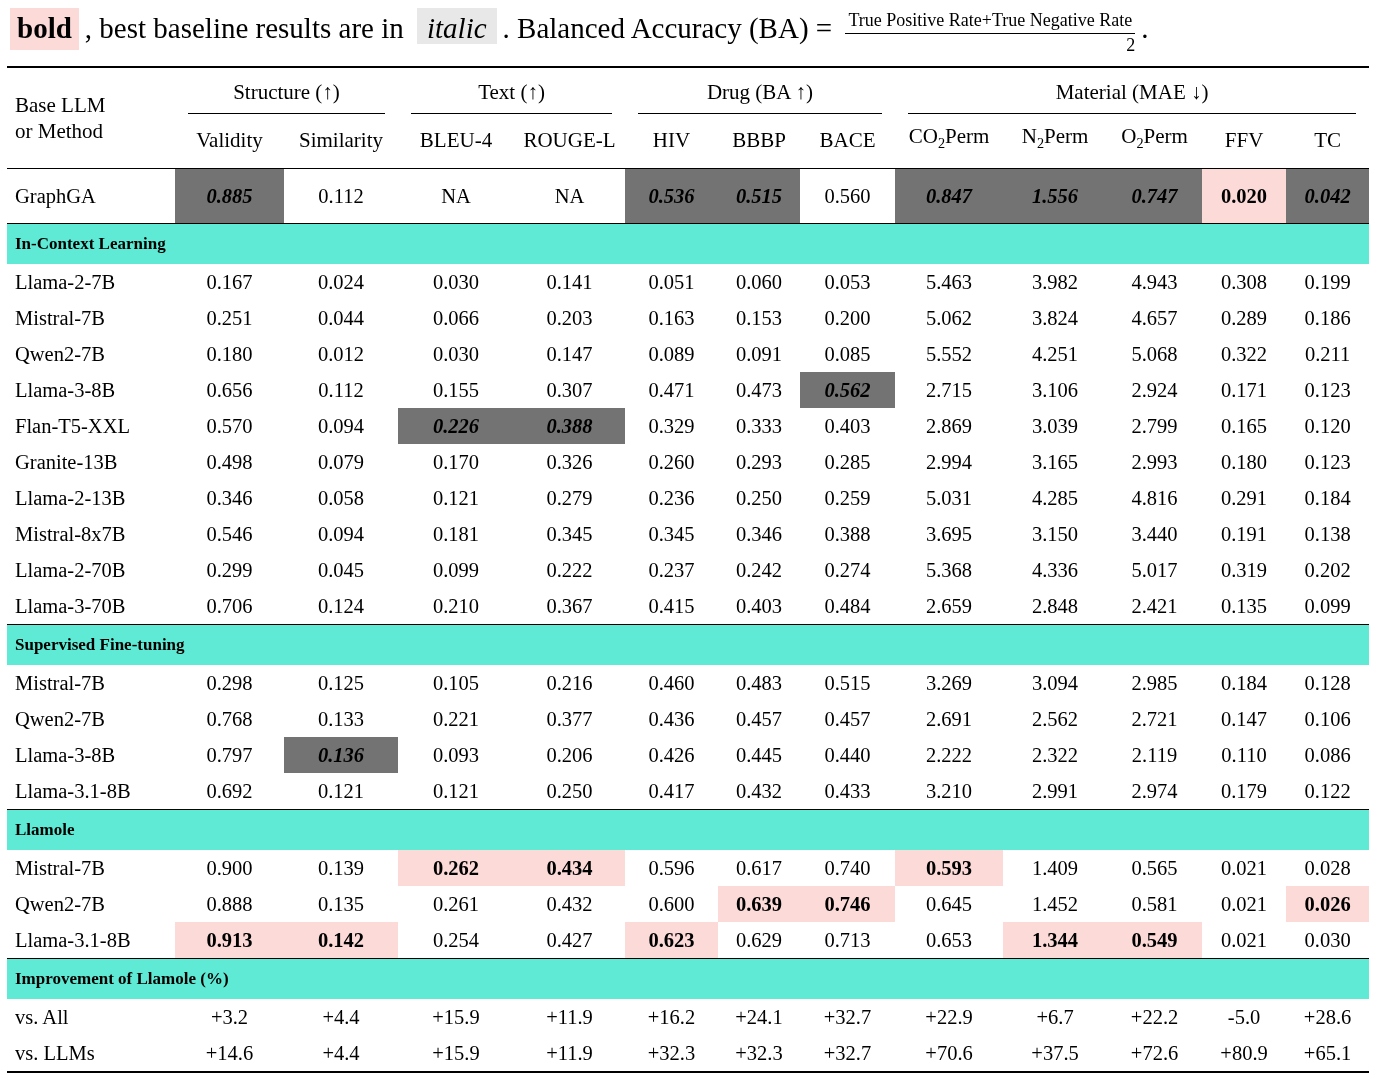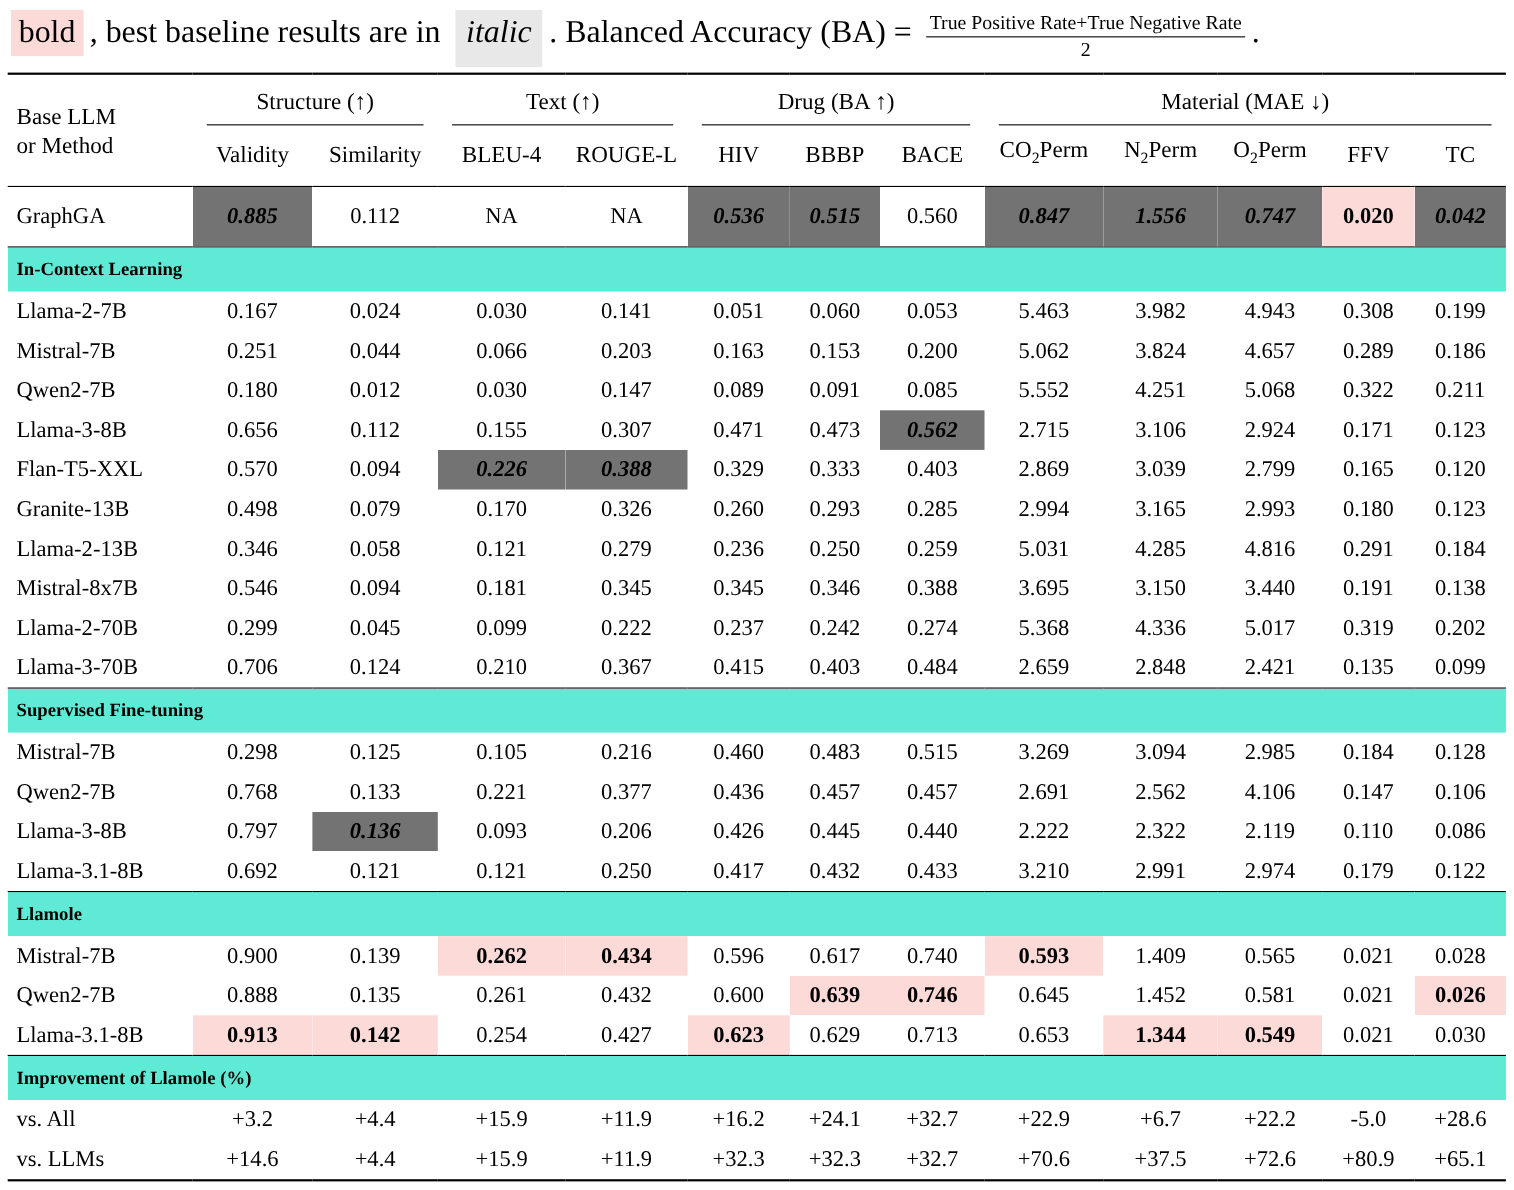--- a/index.html
+++ b/index.html
@@ -9,29 +9,29 @@
     color:#000;
   }
   
   .caption{
     font-size:29px;
     padding:9px 6px 4px 10px;
     white-space:nowrap;
   }
   .caption .seg{margin:0 2px;}
   .hl-pink-word{
-    background:#fbdad8;font-weight:normal;
+    background:#fbdad8;font-weight:bold;
     padding:4px 7px 6px 7px;margin-right:4px;
   }
   .hl-gray-word{
     background:#e8e8e8;font-style:italic;
-    padding:4px 10px 16px 10px;margin:0 4px;
+    padding:4px 10px 0 10px;margin:0 4px;
   }
   .frac{
-    display:inline-block;vertical-align:-13px;text-align:center;
+    display:inline-block;vertical-align:-13px;text-align:right;
     font-size:18px;line-height:1.25;margin:0 4px;
   }
   .frac .num{display:block;border-bottom:1.5px solid #000;padding:0 3px 1px 3px;}
   .frac .den{display:block;}
   
   table.results{
     table-layout:fixed;border-collapse:collapse;
     width:1362px;margin:6px 7px 0 7px;
     border-top:2.6px solid #000;
     border-bottom:2.6px solid #000;
@@ -316,21 +316,21 @@
         <td class="method">Qwen2-7B</td>
         <td class="">0.768</td>
         <td class="">0.133</td>
         <td class="">0.221</td>
         <td class="">0.377</td>
         <td class="">0.436</td>
         <td class="">0.457</td>
         <td class="">0.457</td>
         <td class="">2.691</td>
         <td class="">2.562</td>
-        <td class="">4.106</td>
+        <td class="">2.721</td>
         <td class="">0.147</td>
         <td class="">0.106</td>
       </tr>
       <tr class="">
         <td class="method">Llama-3-8B</td>
         <td class="">0.797</td>
         <td class="ig">0.136</td>
         <td class="">0.093</td>
         <td class="">0.206</td>
         <td class="">0.426</td>

